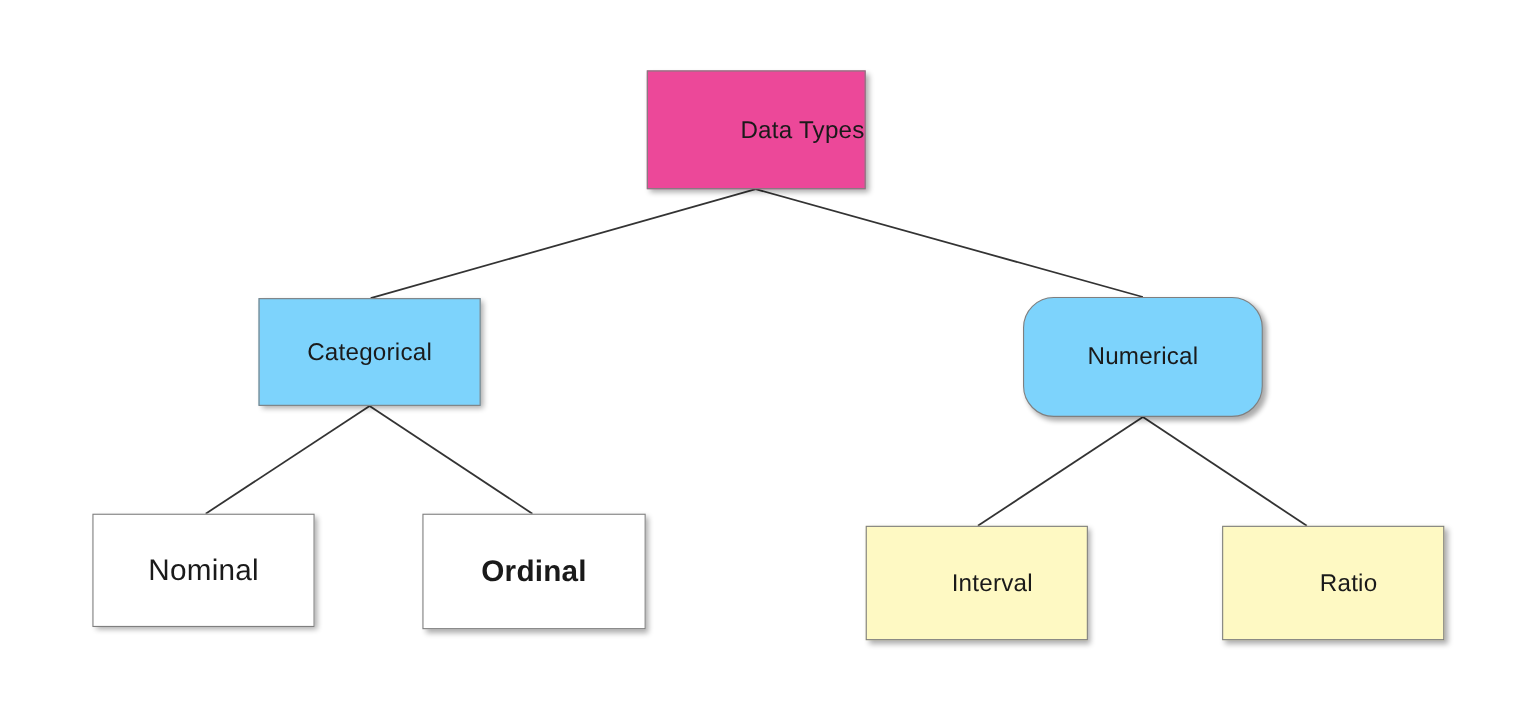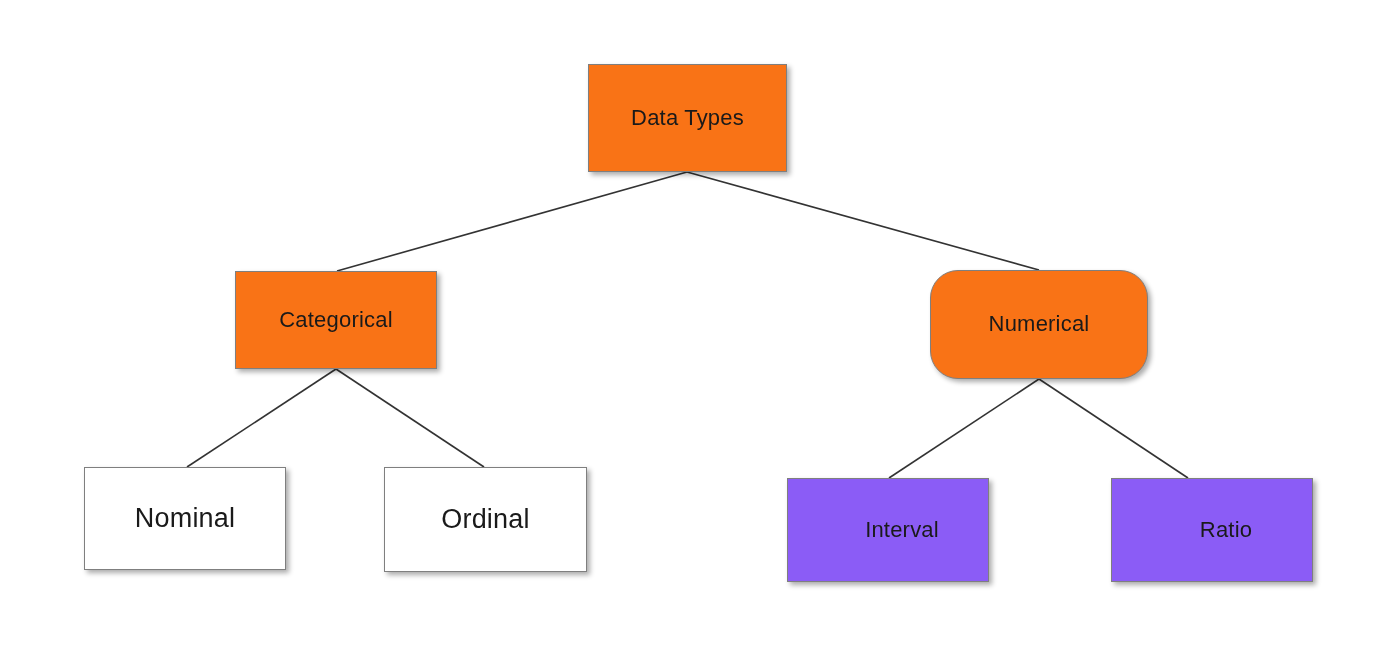--- a/index.html
+++ b/index.html
@@ -36,46 +36,47 @@
     box-shadow: 3px 3px 5px rgba(0,0,0,0.33);
     z-index: 2;
   }
   .node-label {
     display: block;
     line-height: 1.1;
   }
 
   
   .lvl-root {
-    background: #f97316;
+    background: #ec4899;
     font-size: 22px;
+    justify-content: flex-end;
   }
   
   .lvl-branch {
-    background: #f97316;
+    background: #7dd3fc;
     font-size: 22px;
   }
   
   .lvl-leaf-white {
     background: #ffffff;
     font-size: 27px;
   }
   
   .lvl-leaf-pale {
-    background: #8b5cf6;
+    background: #fef9c3;
     font-size: 22px;
     padding-left: 28px;
   }
 
   
   #node-root      { left: 588px; top: 64px;  width: 199px; height: 108px; }
   #node-cat       { left: 235px; top: 271px; width: 202px; height: 98px;  }
   #node-num       { left: 930px; top: 270px; width: 218px; height: 109px; border-radius: 28px; }
   #node-nominal   { left: 84px;  top: 467px; width: 202px; height: 103px; }
-  #node-ordinal   { left: 384px; top: 467px; width: 203px; height: 105px; }
+  #node-ordinal   { left: 384px; top: 467px; width: 203px; height: 105px; font-weight: bold; }
   #node-interval  { left: 787px; top: 478px; width: 202px; height: 104px; }
   #node-ratio     { left: 1087px;top: 478px; width: 202px; height: 104px; margin-left: 24px; }
 </style>
 </head>
 <body>
 
 <div id="canvas">
 
   <svg id="edges" viewBox="0 0 1400 660" width="1400" height="660">
 

